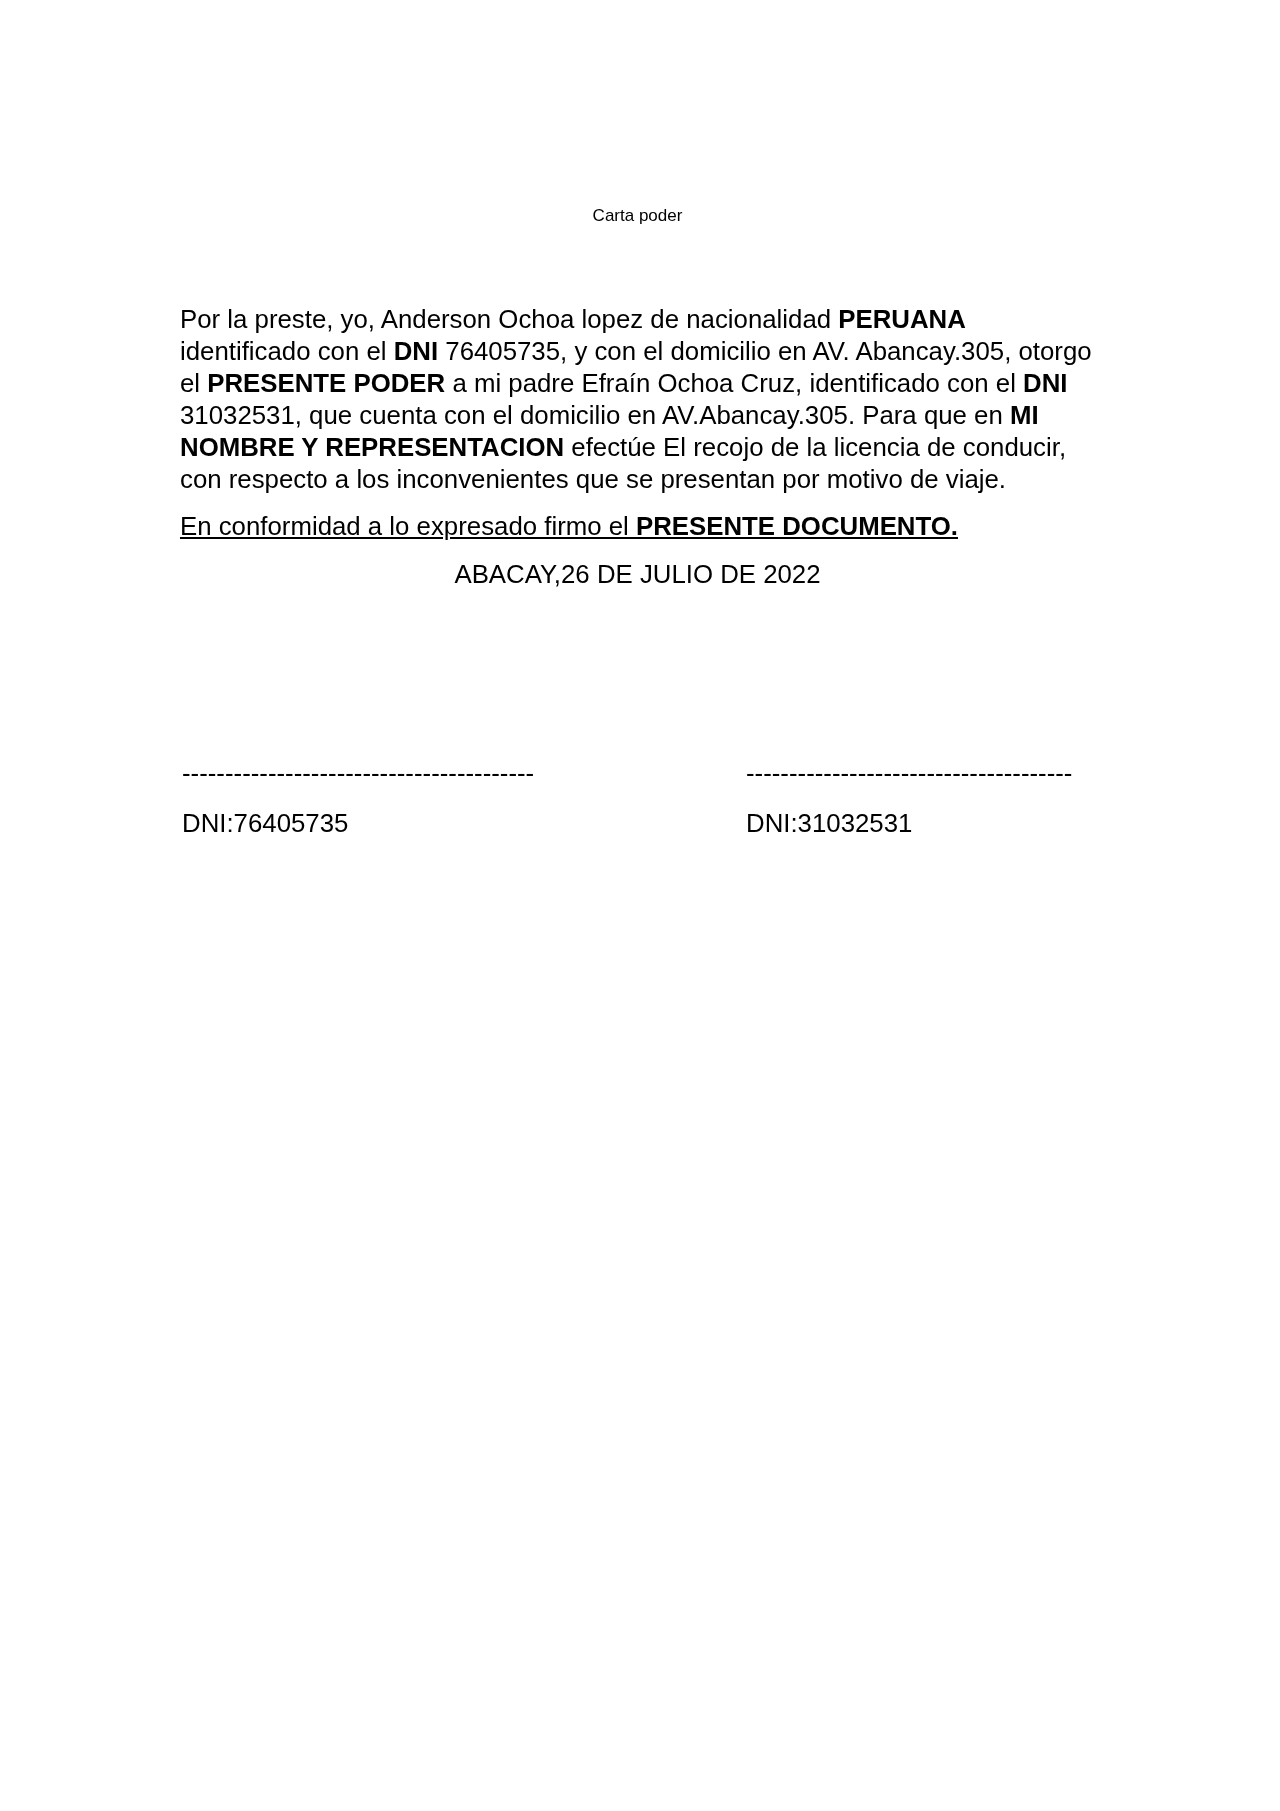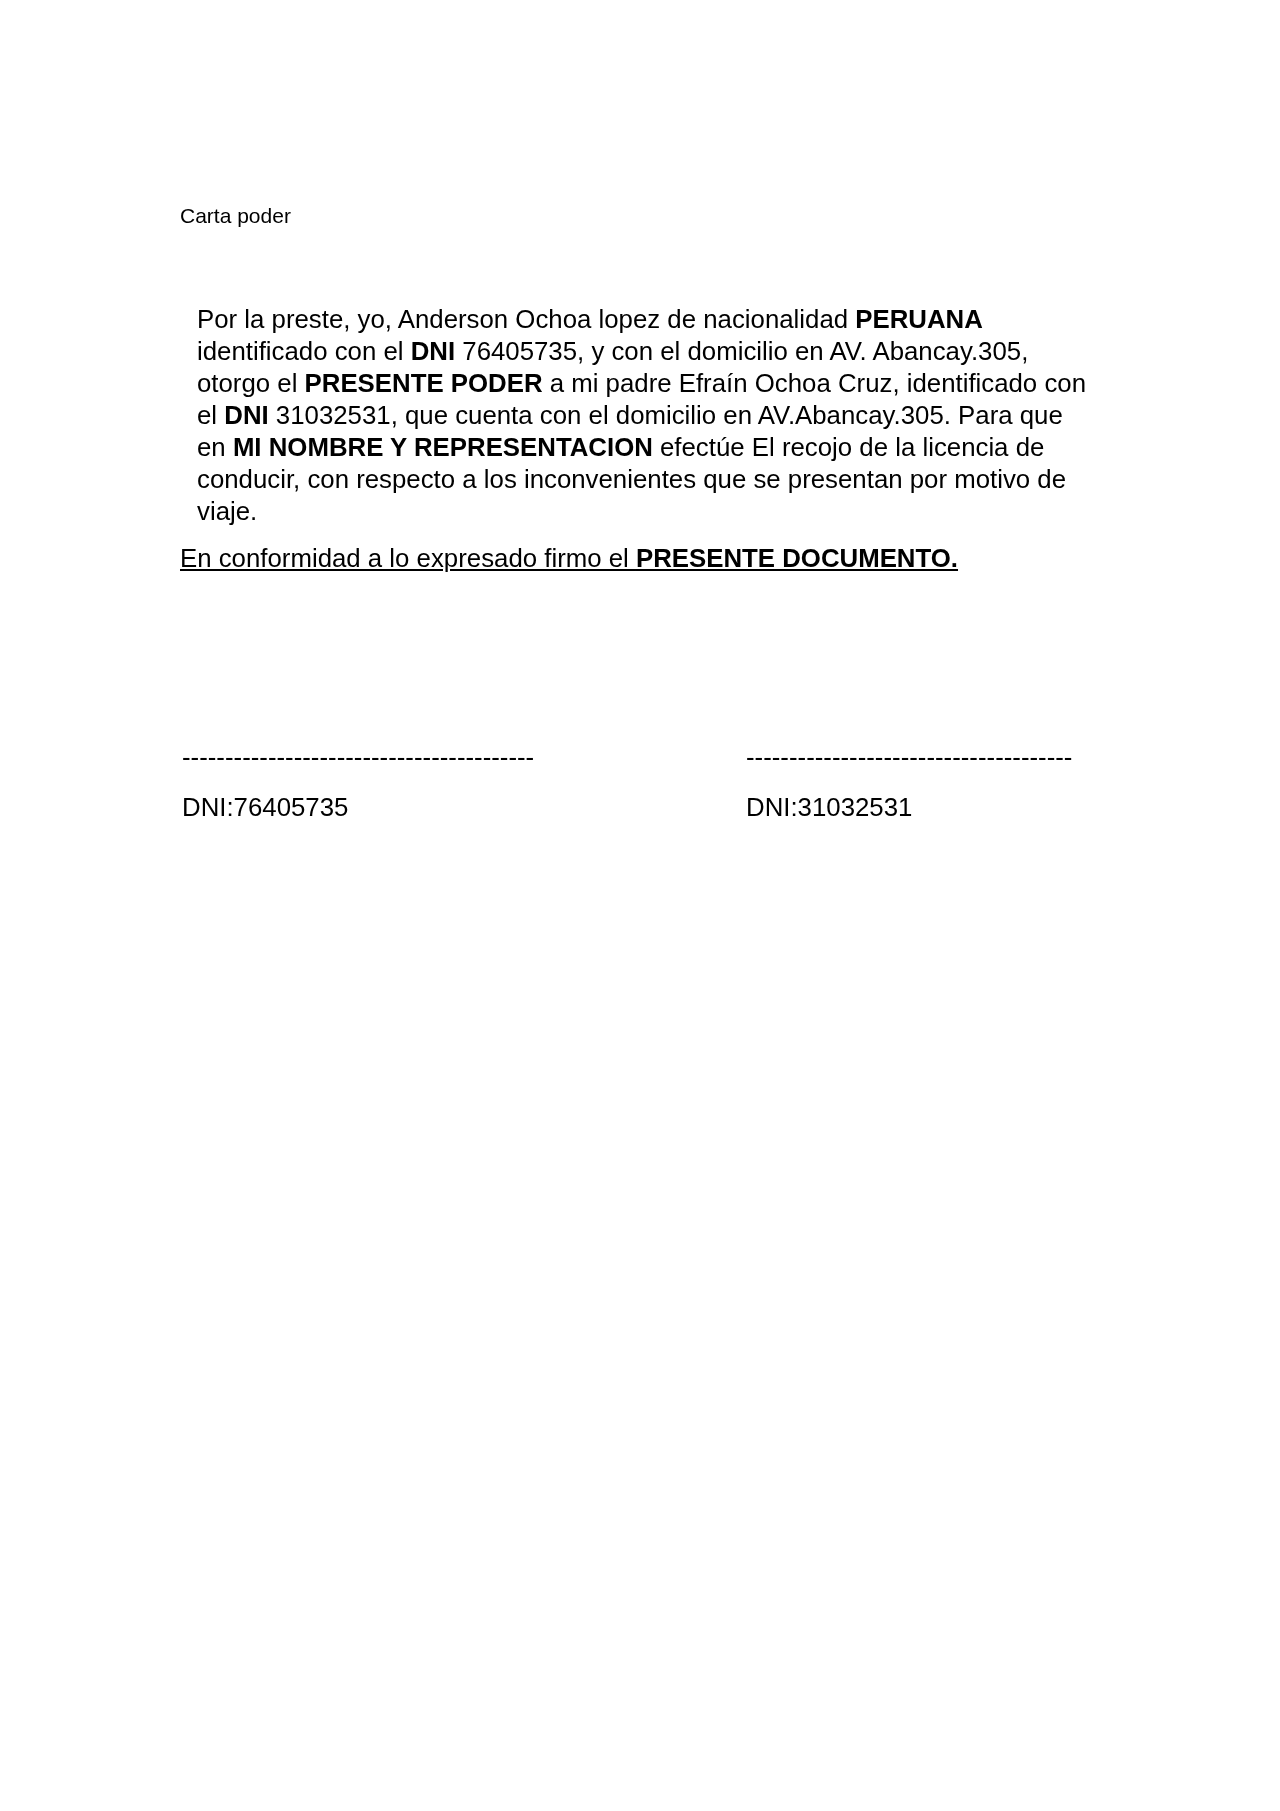--- a/index.html
+++ b/index.html
@@ -19,25 +19,26 @@
     overflow: hidden;
   }
   .content {
     position: absolute;
     left: 180px;
     top: 0;
     width: 915px;
   }
   .title {
     margin: 200px 0 0 0;
-    font-size: 21px;
+    font-size: 17px;
     font-weight: normal;
+    text-align: center;
   }
   .body-par {
-    margin: 71px 0 0 17px;
+    margin: 71px 0 0 0;
     text-align: left;
   }
   .closing-par {
     margin: 15px 0 0 0;
     text-decoration: underline;
   }
   .date-line {
     margin: 16px 0 0 0;
     text-align: center;
   }
@@ -57,20 +58,21 @@
 
 <div class="page">
   <div class="content">
 
     <p class="title">Carta poder</p>
 
     <p class="body-par"><span>Por la preste, yo, Anderson Ochoa lopez de nacionalidad </span><b>PERUANA</b><span> identificado con el </span><b>DNI</b><span> 76405735, y con el domicilio en AV. Abancay.305, otorgo el </span><b>PRESENTE PODER</b><span> a mi padre Efraín Ochoa Cruz, identificado con el </span><b>DNI</b><span> 31032531, que cuenta con el domicilio en AV.Abancay.305. Para que en </span><b>MI NOMBRE Y REPRESENTACION</b><span> efectúe El recojo de la licencia de conducir, con respecto a los inconvenientes que se presentan por motivo de viaje.</span></p>
 
     <p class="closing-par"><span>En conformidad a lo expresado firmo el </span><b>PRESENTE DOCUMENTO.</b></p>
 
+    <p class="date-line">ABACAY,26 DE JULIO DE 2022</p>
 
     <div class="sig-row sig-lines-row">
       <span class="sig-left">-----------------------------------------</span>
       <span class="sig-right">--------------------------------------</span>
     </div>
 
     <div class="sig-row sig-dni-row">
       <span class="sig-left">DNI:76405735</span>
       <span class="sig-right">DNI:31032531</span>
     </div>

